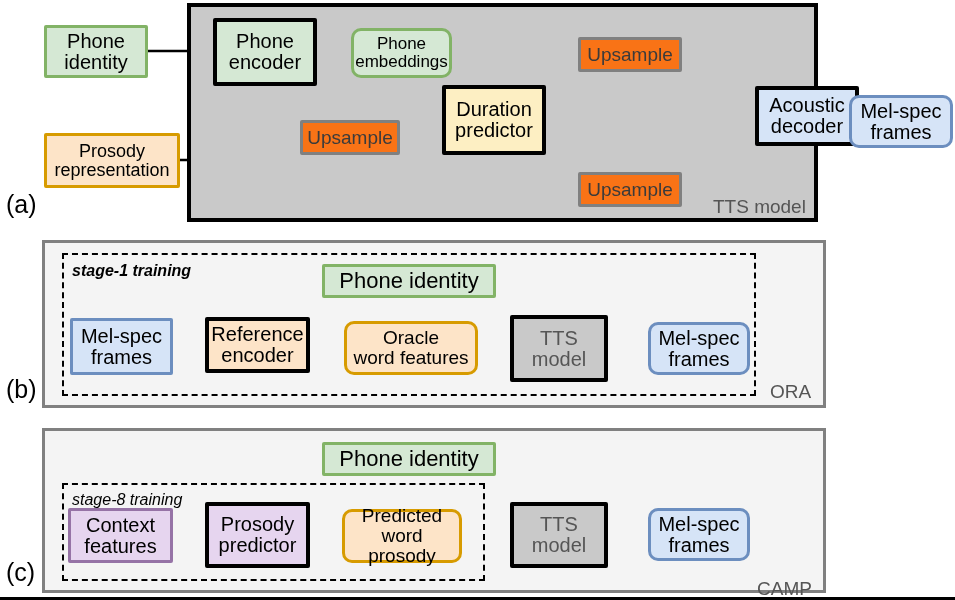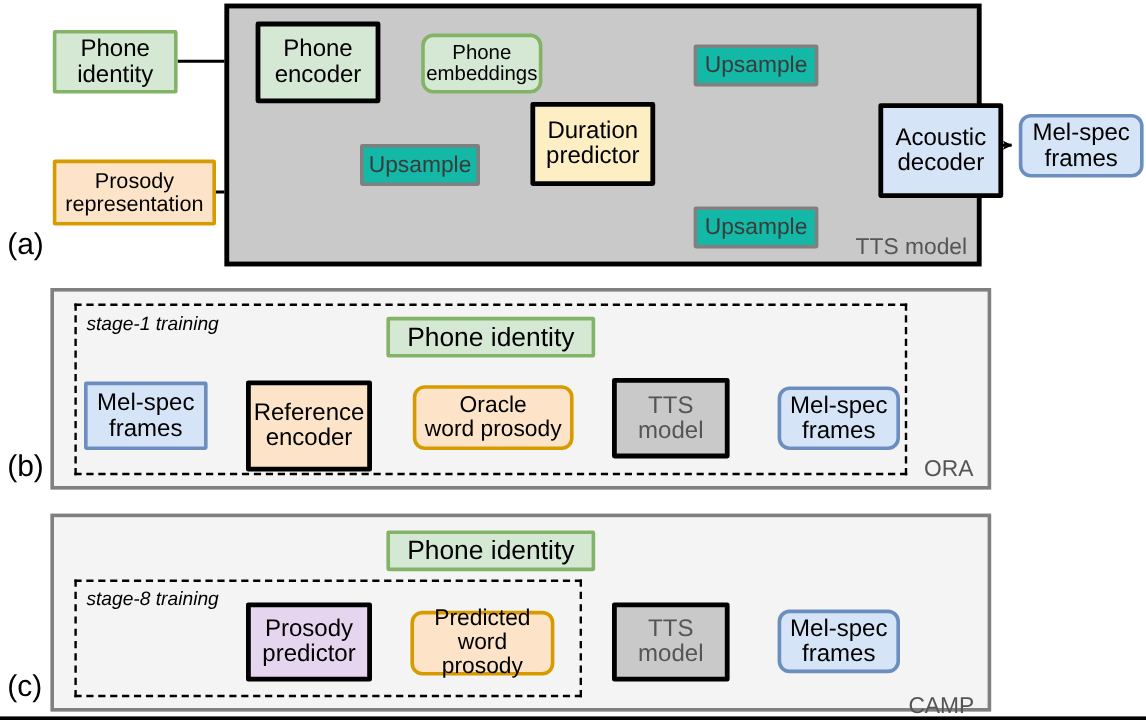--- a/index.html
+++ b/index.html
@@ -30,21 +30,21 @@
   .green.thick{border-color:#000;}
   .orange{background:#fde4c8;border-color:#d79b00;}
   .orange.thick{border-color:#000;}
   .yellow{background:#fdefc3;border-color:#d6b656;}
   .yellow.thick{border-color:#000;}
   .blue{background:#d6e4f7;border-color:#6c8ebf;}
   .blue.thick{border-color:#000;}
   .purple{background:#e6d5ef;border-color:#9673a6;}
   .purple.thick{border-color:#000;}
   .gray{background:#c9c9c9;border-color:#000;color:#555;}
-  .white{background:#14b8a6;border-color:#808080;color:#3b3b3b;}
+  .white{background:#f97316;border-color:#808080;color:#3b3b3b;}
 
   
   .t22{font-size:22px;}
   .t20{font-size:20px;}
   .t19{font-size:19px;}
   .t18{font-size:18px;}
   .t17{font-size:17px;}
 
   .caption{position:absolute;font-size:25px;color:#000;}
   .corner-label{position:absolute;font-size:19px;color:#555;}
@@ -129,63 +129,65 @@
   <div class="node thin sq white t19" style="left:300px;top:120px;width:100px;height:35px;">Upsample</div>
 
   <div class="node thin sq white t19" style="left:578px;top:37px;width:104px;height:35px;">Upsample</div>
 
   <div class="node thin sq white t19" style="left:578px;top:172px;width:104px;height:35px;">Upsample</div>
 
   <div class="node thick sq yellow t20" style="left:442px;top:85px;width:104px;height:70px;">Duration
 predictor</div>
 
 
-  <div class="node thick sq blue t20" style="left:732px;top:86px;width:104px;height:79px;">Acoustic
+  <div class="node thick sq blue t20" style="left:755px;top:86px;width:104px;height:60px;">Acoustic
 decoder</div>
 
   <div class="node thin round blue t20" style="left:849px;top:95px;width:104px;height:53px;">Mel-spec
 frames</div>
 
   <div class="panel panel-bc" style="left:42px;top:240px;width:784px;height:168px;"></div>
 
   <div class="dashed" style="left:62px;top:253px;width:694px;height:143px;"></div>
 
   <div class="caption" style="left:6px;top:375px;">(b)</div>
 
-  <div class="stage-label" style="left:72px;top:262px;">stage-1 training</div>
+  <div class="stage-label" style="left:72px;top:262px;font-weight:bold;">stage-1 training</div>
 
   <div class="corner-label" style="left:770px;top:381px;">ORA</div>
 
   <div class="node thin sq blue t20" style="left:70px;top:318px;width:103px;height:57px;">Mel-spec
 frames</div>
 
-  <div class="node thick sq orange t20" style="left:205px;top:317px;width:105px;height:76px;">Reference
+  <div class="node thick sq orange t20" style="left:205px;top:317px;width:105px;height:56px;">Reference
 encoder</div>
 
   <div class="node thin round orange t19" style="left:344px;top:321px;width:134px;height:54px;">Oracle
-word prosody</div>
+word features</div>
 
   <div class="node thin sq green t22" style="left:322px;top:264px;width:174px;height:34px;">Phone identity</div>
 
   <div class="node thick sq gray t20" style="left:510px;top:315px;width:98px;height:67px;">TTS
 model</div>
 
   <div class="node thin round blue t20" style="left:648px;top:322px;width:102px;height:53px;">Mel-spec
 frames</div>
 
   <div class="panel panel-bc" style="left:42px;top:428px;width:784px;height:165px;"></div>
 
   <div class="dashed" style="left:62px;top:483px;width:423px;height:98px;"></div>
 
   <div class="caption" style="left:6px;top:558px;">(c)</div>
 
   <div class="stage-label" style="left:72px;top:491px;">stage-8 training</div>
 
   <div class="corner-label" style="left:757px;top:566px;margin-top:12px;">CAMP</div>
 
+  <div class="node thin sq purple t20" style="left:68px;top:508px;width:105px;height:55px;">Context
+features</div>
 
   <div class="node thick sq purple t20" style="left:205px;top:502px;width:105px;height:66px;">Prosody
 predictor</div>
 
   <div class="node thin round orange t19" style="left:342px;top:509px;width:120px;height:54px;">Predicted
 word prosody</div>
 
   <div class="node thin sq green t22" style="left:322px;top:442px;width:174px;height:34px;">Phone identity</div>
 
   <div class="node thick sq gray t20" style="left:510px;top:502px;width:98px;height:66px;">TTS

